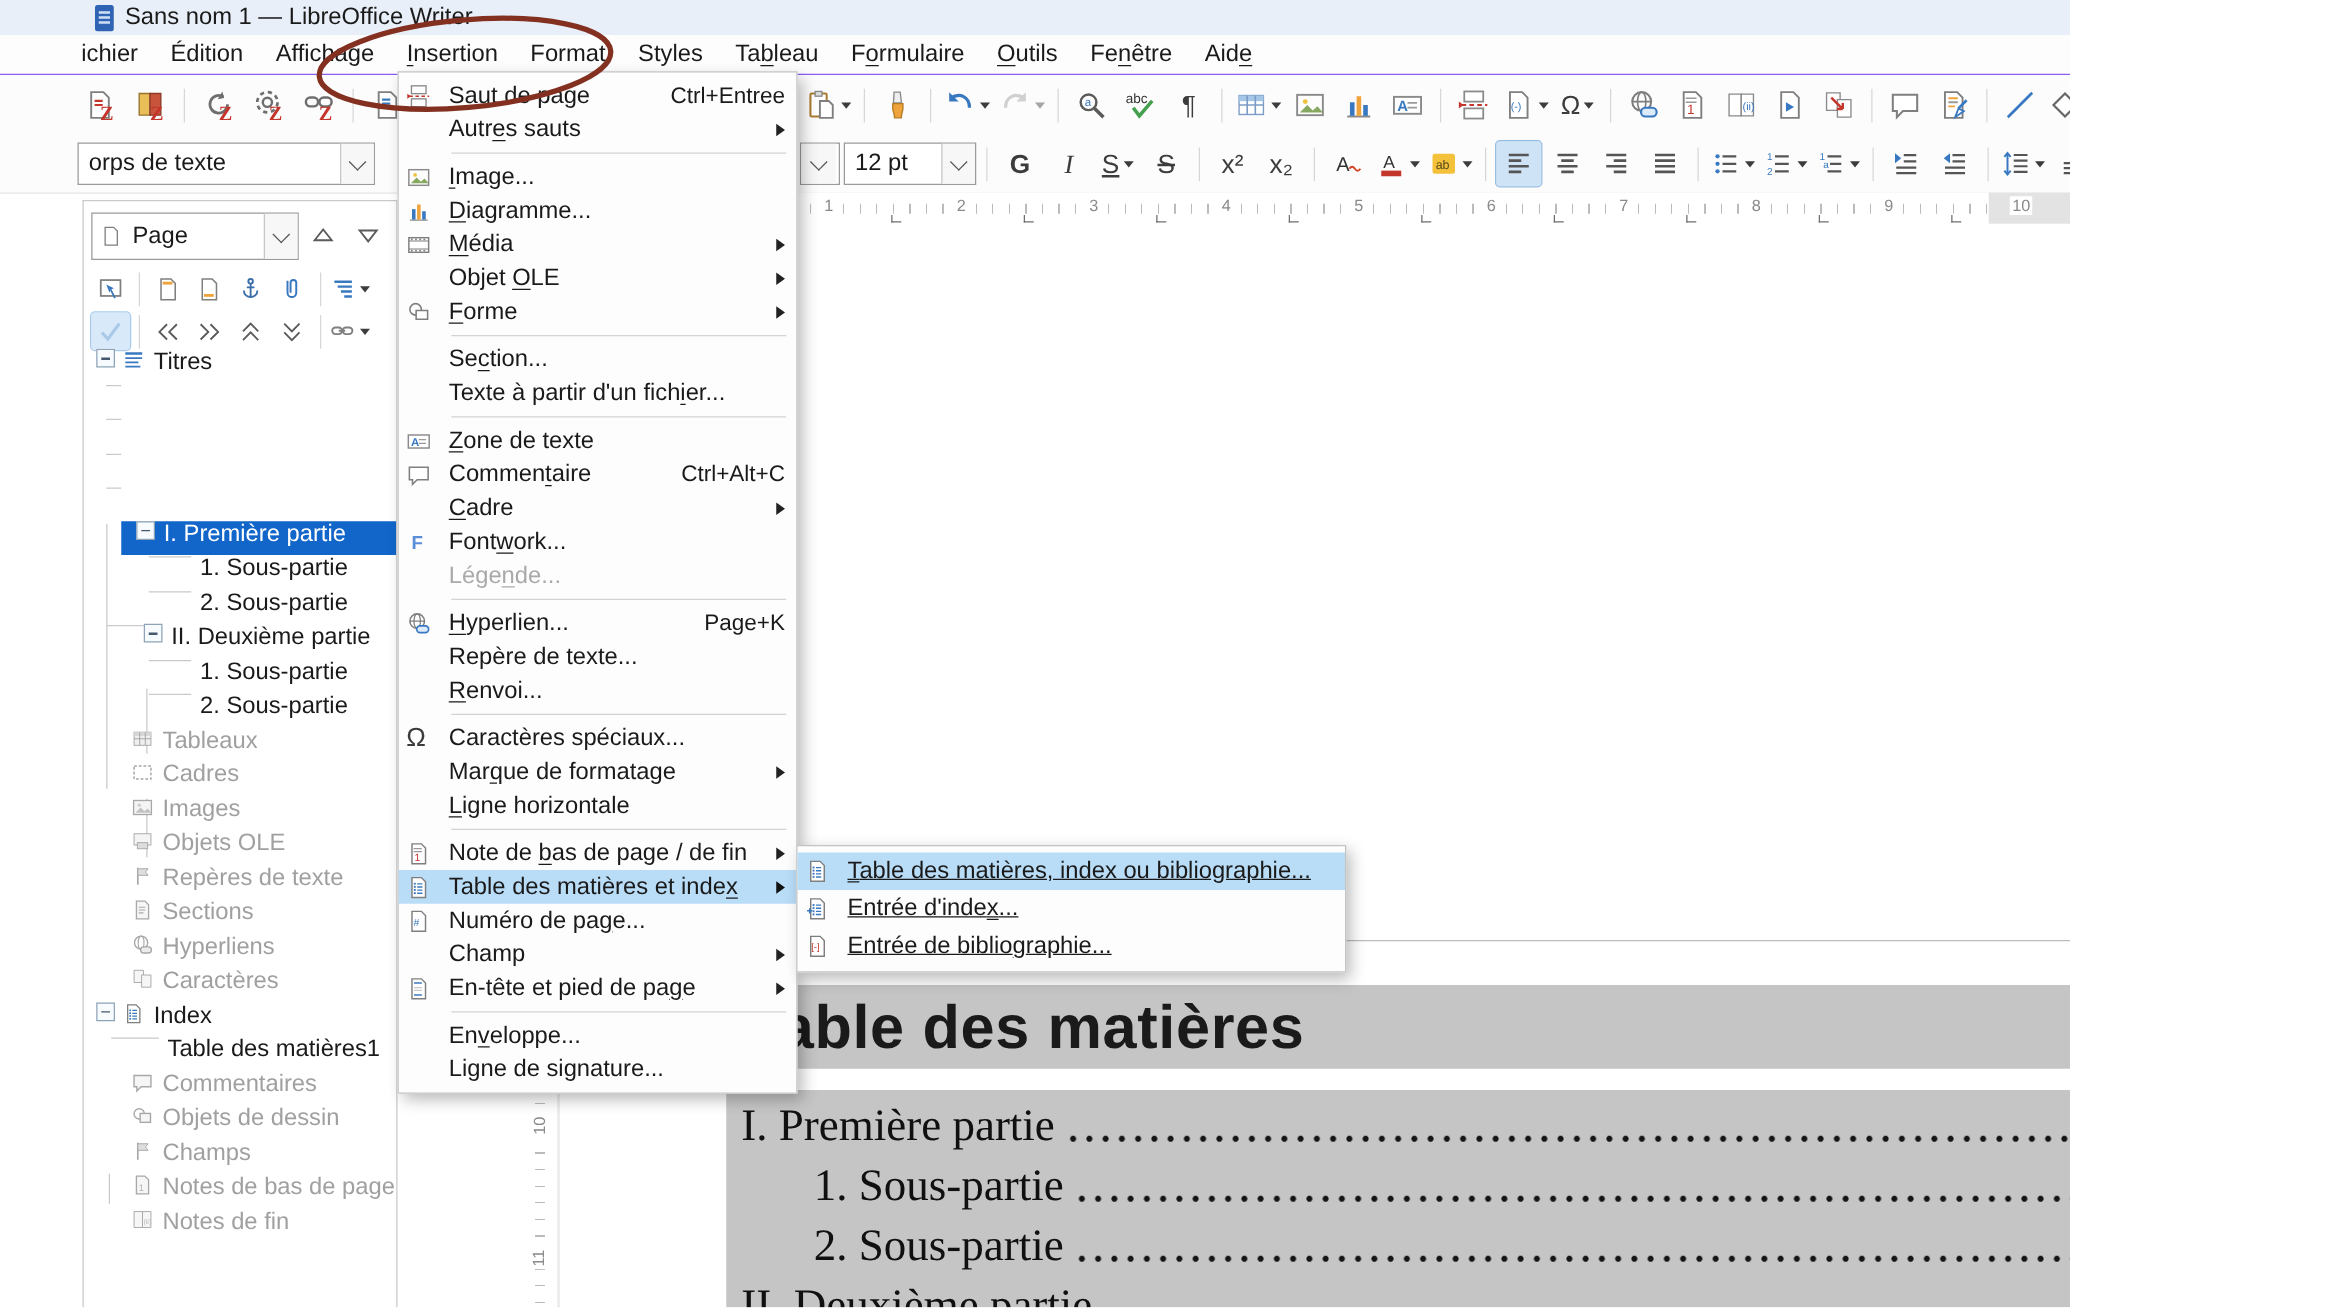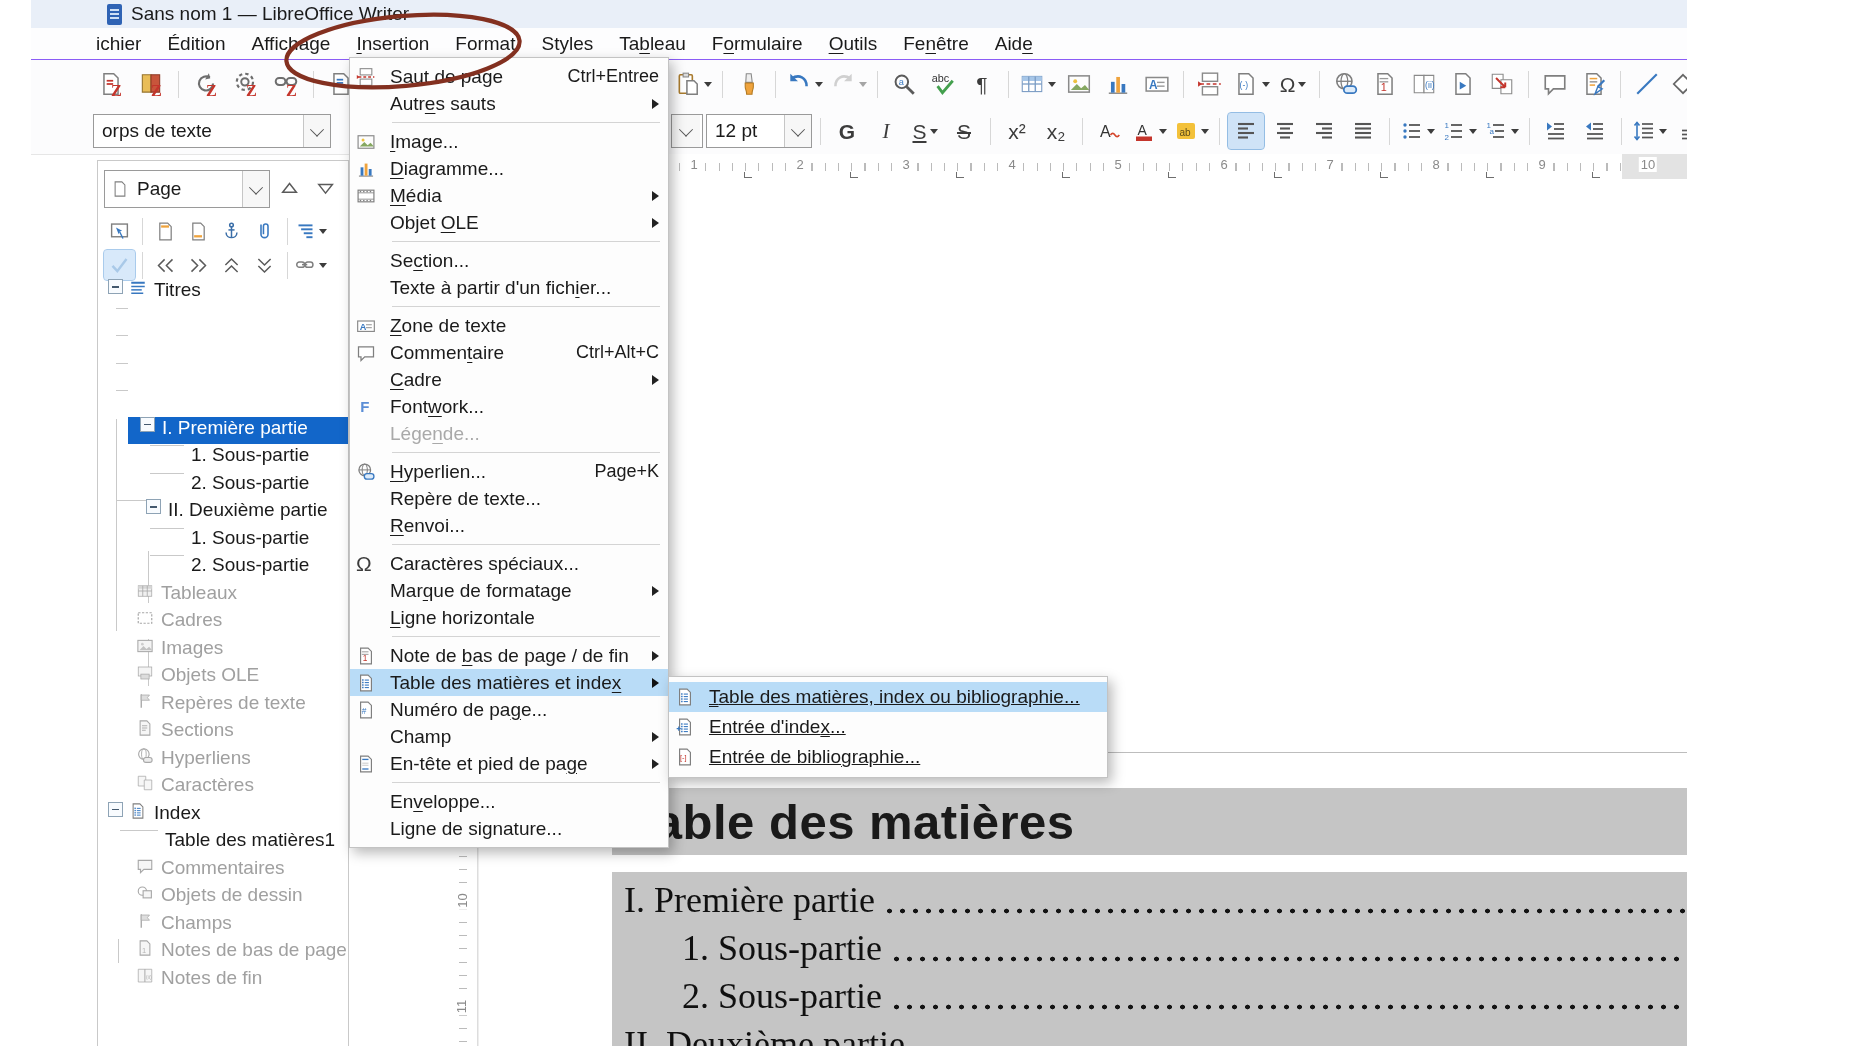--- a/index.html
+++ b/index.html
@@ -1,17 +1,17 @@
 <!DOCTYPE html>
 <html><head>
 <meta charset="utf-8">
 <style>
   html,body{margin:0;padding:0;background:#fff;}
   #app{position:relative;width:1656px;height:1046px;background:#ffffff;overflow:hidden;
-       font-family:"Liberation Sans",sans-serif;color:#1a1a1a;margin-left:31px;-webkit-font-smoothing:antialiased;}
+       font-family:"Liberation Sans",sans-serif;color:#1a1a1a;-webkit-font-smoothing:antialiased;}
   
   .titlebar{position:absolute;left:0;top:0;right:0;height:28px;background:#e9eff8;
             display:flex;align-items:center;padding-left:76px;gap:9px;font-size:19px;}
   .titlebar .appicon{width:15px;height:21px;border-radius:2px;background:#2f63b4;position:relative;flex:0 0 auto;}
   .titlebar .appicon:after{content:"";position:absolute;left:3px;top:5px;width:9px;height:2px;background:#cfe0f5;box-shadow:0 4px 0 #cfe0f5,0 8px 0 #cfe0f5;}
   
   .menubar{position:absolute;left:0;top:28px;right:0;height:31px;background:#fdfdfe;
            display:flex;align-items:center;padding-left:62px;font-size:19px;border-bottom:4px solid #8b5cf6;}
   .menubar .mb{padding:2px 13px;white-space:nowrap;}
   .menubar .mb:first-child{padding-left:3px;}
@@ -1076,20 +1076,30 @@
           </svg>
         </span>
         <span class="mil"><u>M</u>édia</span>
         <span class="mia"></span>
       </div>
       <div class="mi">
         <span class="mic"></span>
         <span class="mil">Objet <u>O</u>LE</span>
         <span class="mia"></span>
       </div>
+      <div class="mi">
+        <span class="mic">
+          <svg width="20" height="20" viewBox="0 0 24 24" fill="none">
+            <circle cx="9" cy="9" r="5.5" stroke="#7f7f7f" stroke-width="1.5"></circle>
+            <path d="M9.5 10h11v8.5h-11z" stroke="#7f7f7f" stroke-width="1.5" fill="#fff"></path>
+          </svg>
+        </span>
+        <span class="mil"><u>F</u>orme</span>
+        <span class="mia"></span>
+      </div>
       <div class="msep"></div>
       <div class="mi">
         <span class="mic"></span>
         <span class="mil">Se<u>c</u>tion...</span>
       </div>
       <div class="mi">
         <span class="mic"></span>
         <span class="mil">Texte à partir d'un fich<u>i</u>er...</span>
       </div>
       <div class="msep"></div>

